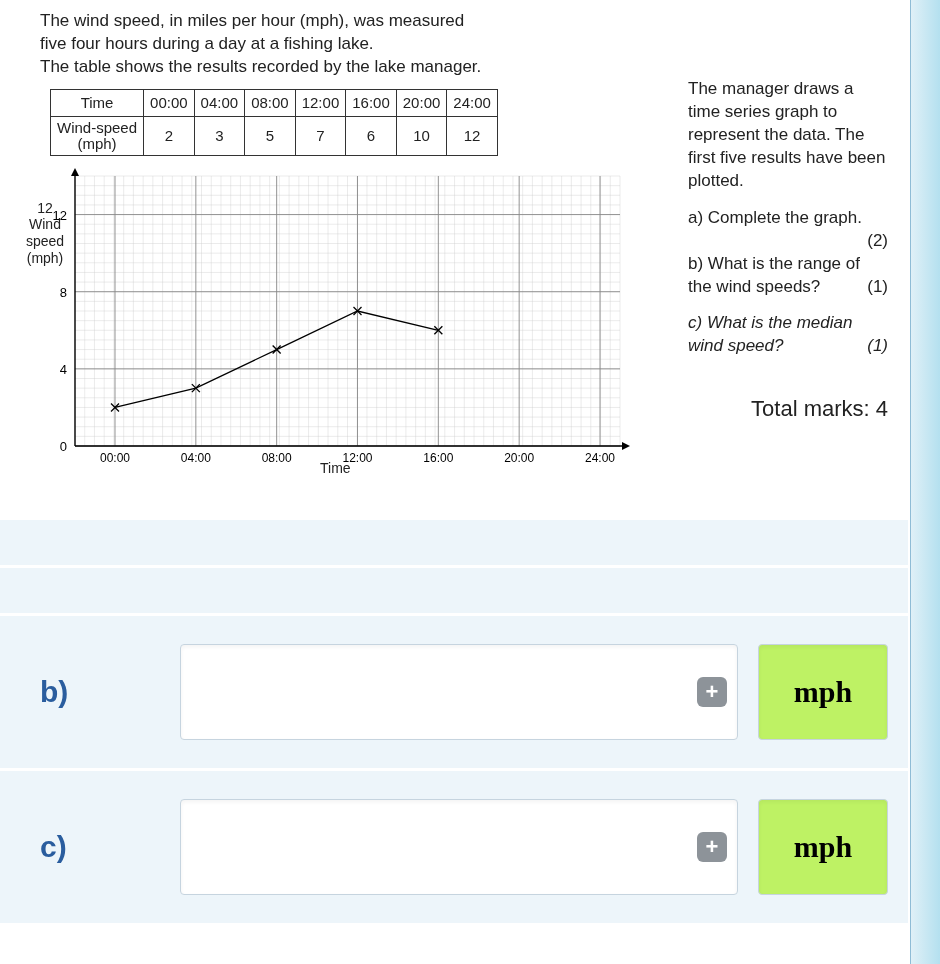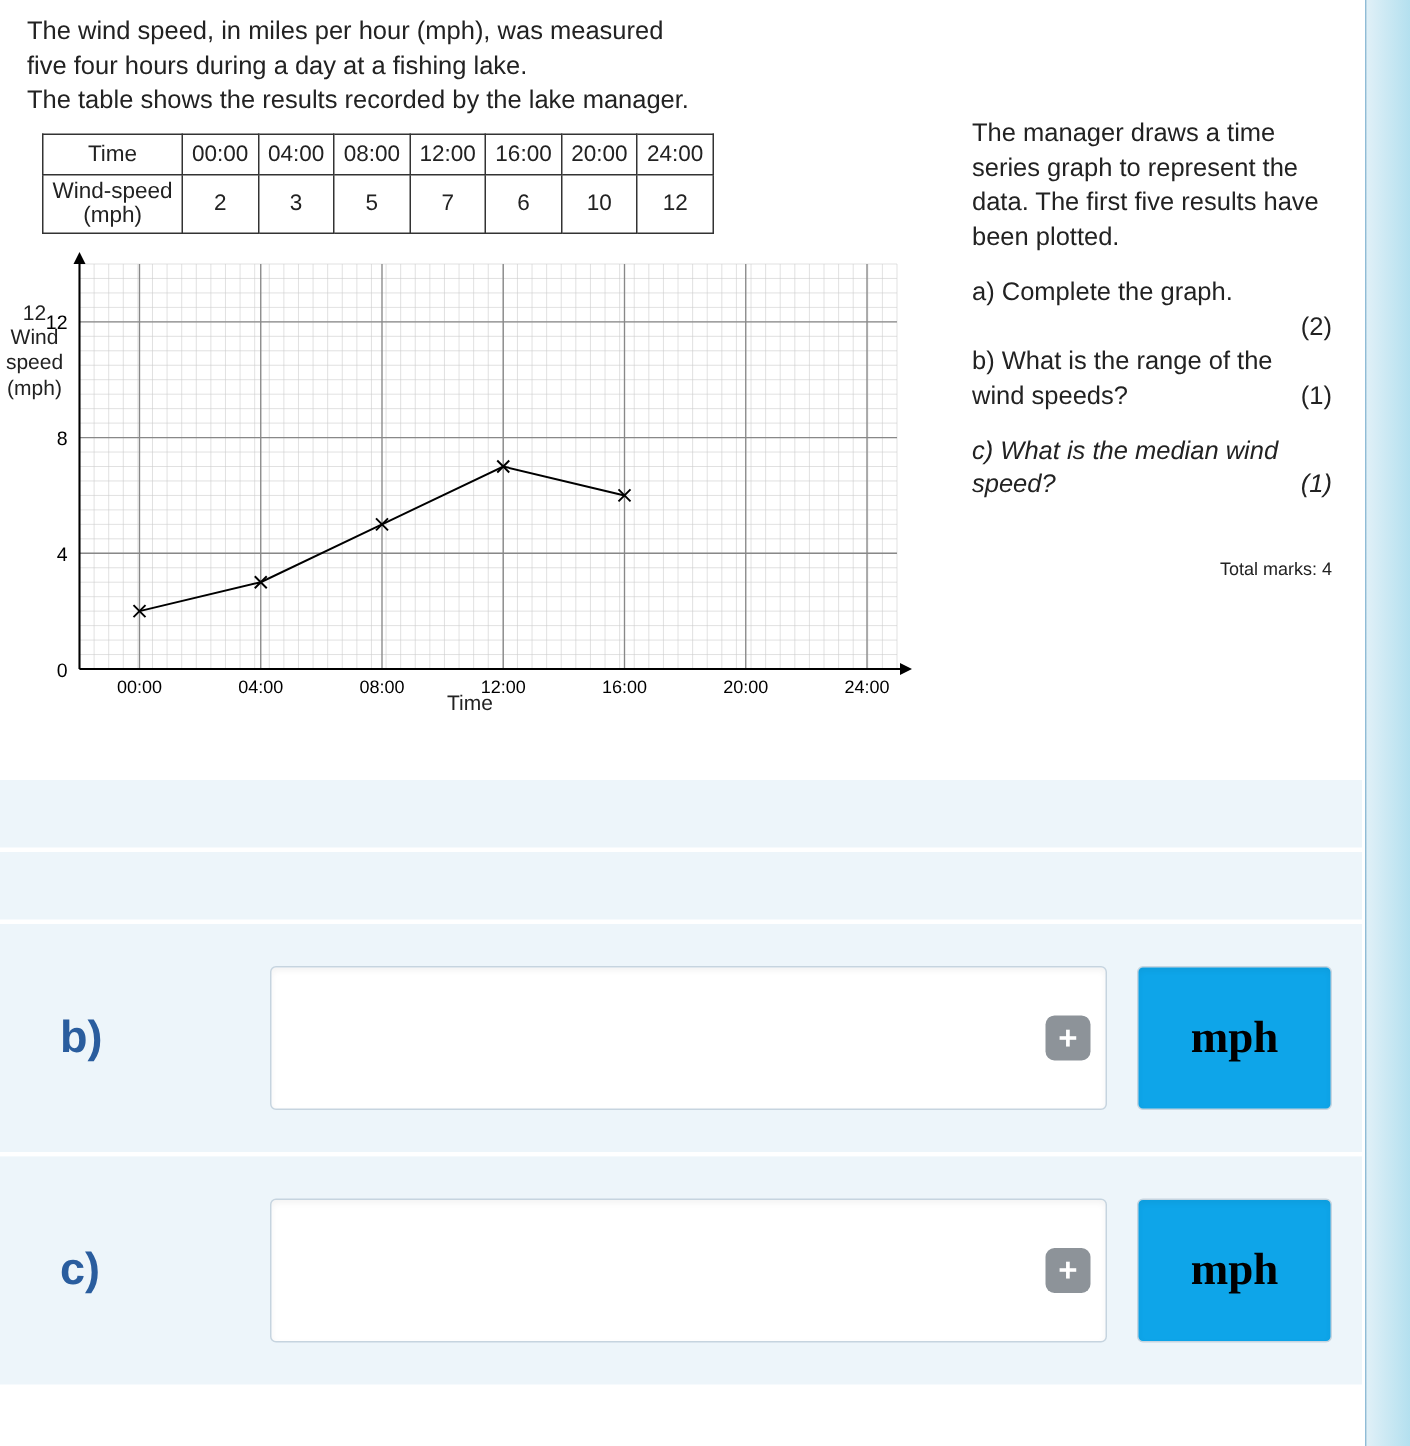--- a/index.html
+++ b/index.html
@@ -18,32 +18,32 @@
     width: 30px;
     height: 100%;
     background: linear-gradient(to right, #e0f0f7 0%, #b4e0ef 100%);
     border-left: 1px solid #8fbcd6;
   }
   .question-box {
     position: absolute;
     left: 0;
     top: 0;
     width: 908px;
-    padding: 10px 20px 14px 18px;
+    padding: 10px 20px 14px 40px;
     background: #fff;
     color: #222;
     font-size: 17px;
     line-height: 1.35;
   }
   .q-top {
     display: flex;
     gap: 30px;
   }
   .q-left { flex: 0 0 600px; }
-  .q-right { flex: 1; padding-top: 68px; }
+  .q-right { flex: 1; padding-top: 68px; margin-left: 18px; }
   .intro-text { margin-bottom: 10px; }
   table.data {
     border-collapse: collapse;
     margin: 6px 0 10px 10px;
     font-size: 15px;
   }
   table.data td, table.data th {
     border: 1px solid #333;
     padding: 3px 6px;
     text-align: center;
@@ -67,21 +67,21 @@
   }
   .xlabel {
     position: absolute;
     left: 300px;
     bottom: -2px;
     font-size: 14px;
   }
   svg.chart { display: block; }
   .q-right p { margin-bottom: 14px; }
   .marks { float: right; }
-  .total { text-align: right; margin-top: 36px; font-size: 12px; }
+  .total { text-align: right; margin-top: 36px; font-size: 22px; }
   .answer-area {
     position: absolute;
     left: 0;
     top: 520px;
     width: 908px;
   }
   .blank-strip {
     height: 48px;
     background: #edf5fa;
     border-bottom: 3px solid #fff;
@@ -122,21 +122,21 @@
     display: flex;
     align-items: center;
     justify-content: center;
     font-size: 22px;
     font-weight: bold;
     cursor: pointer;
   }
   .unit-cell {
     width: 130px;
     height: 96px;
-    background: #0ea5e9;
+    background: #bef264;
     border: 1px solid #c6d4df;
     border-radius: 4px;
     display: flex;
     align-items: center;
     justify-content: center;
     font-family: 'Times New Roman', serif;
     font-size: 30px;
     font-weight: bold;
     box-shadow: inset 0 2px 4px rgba(0,0,0,0.05);
   }

